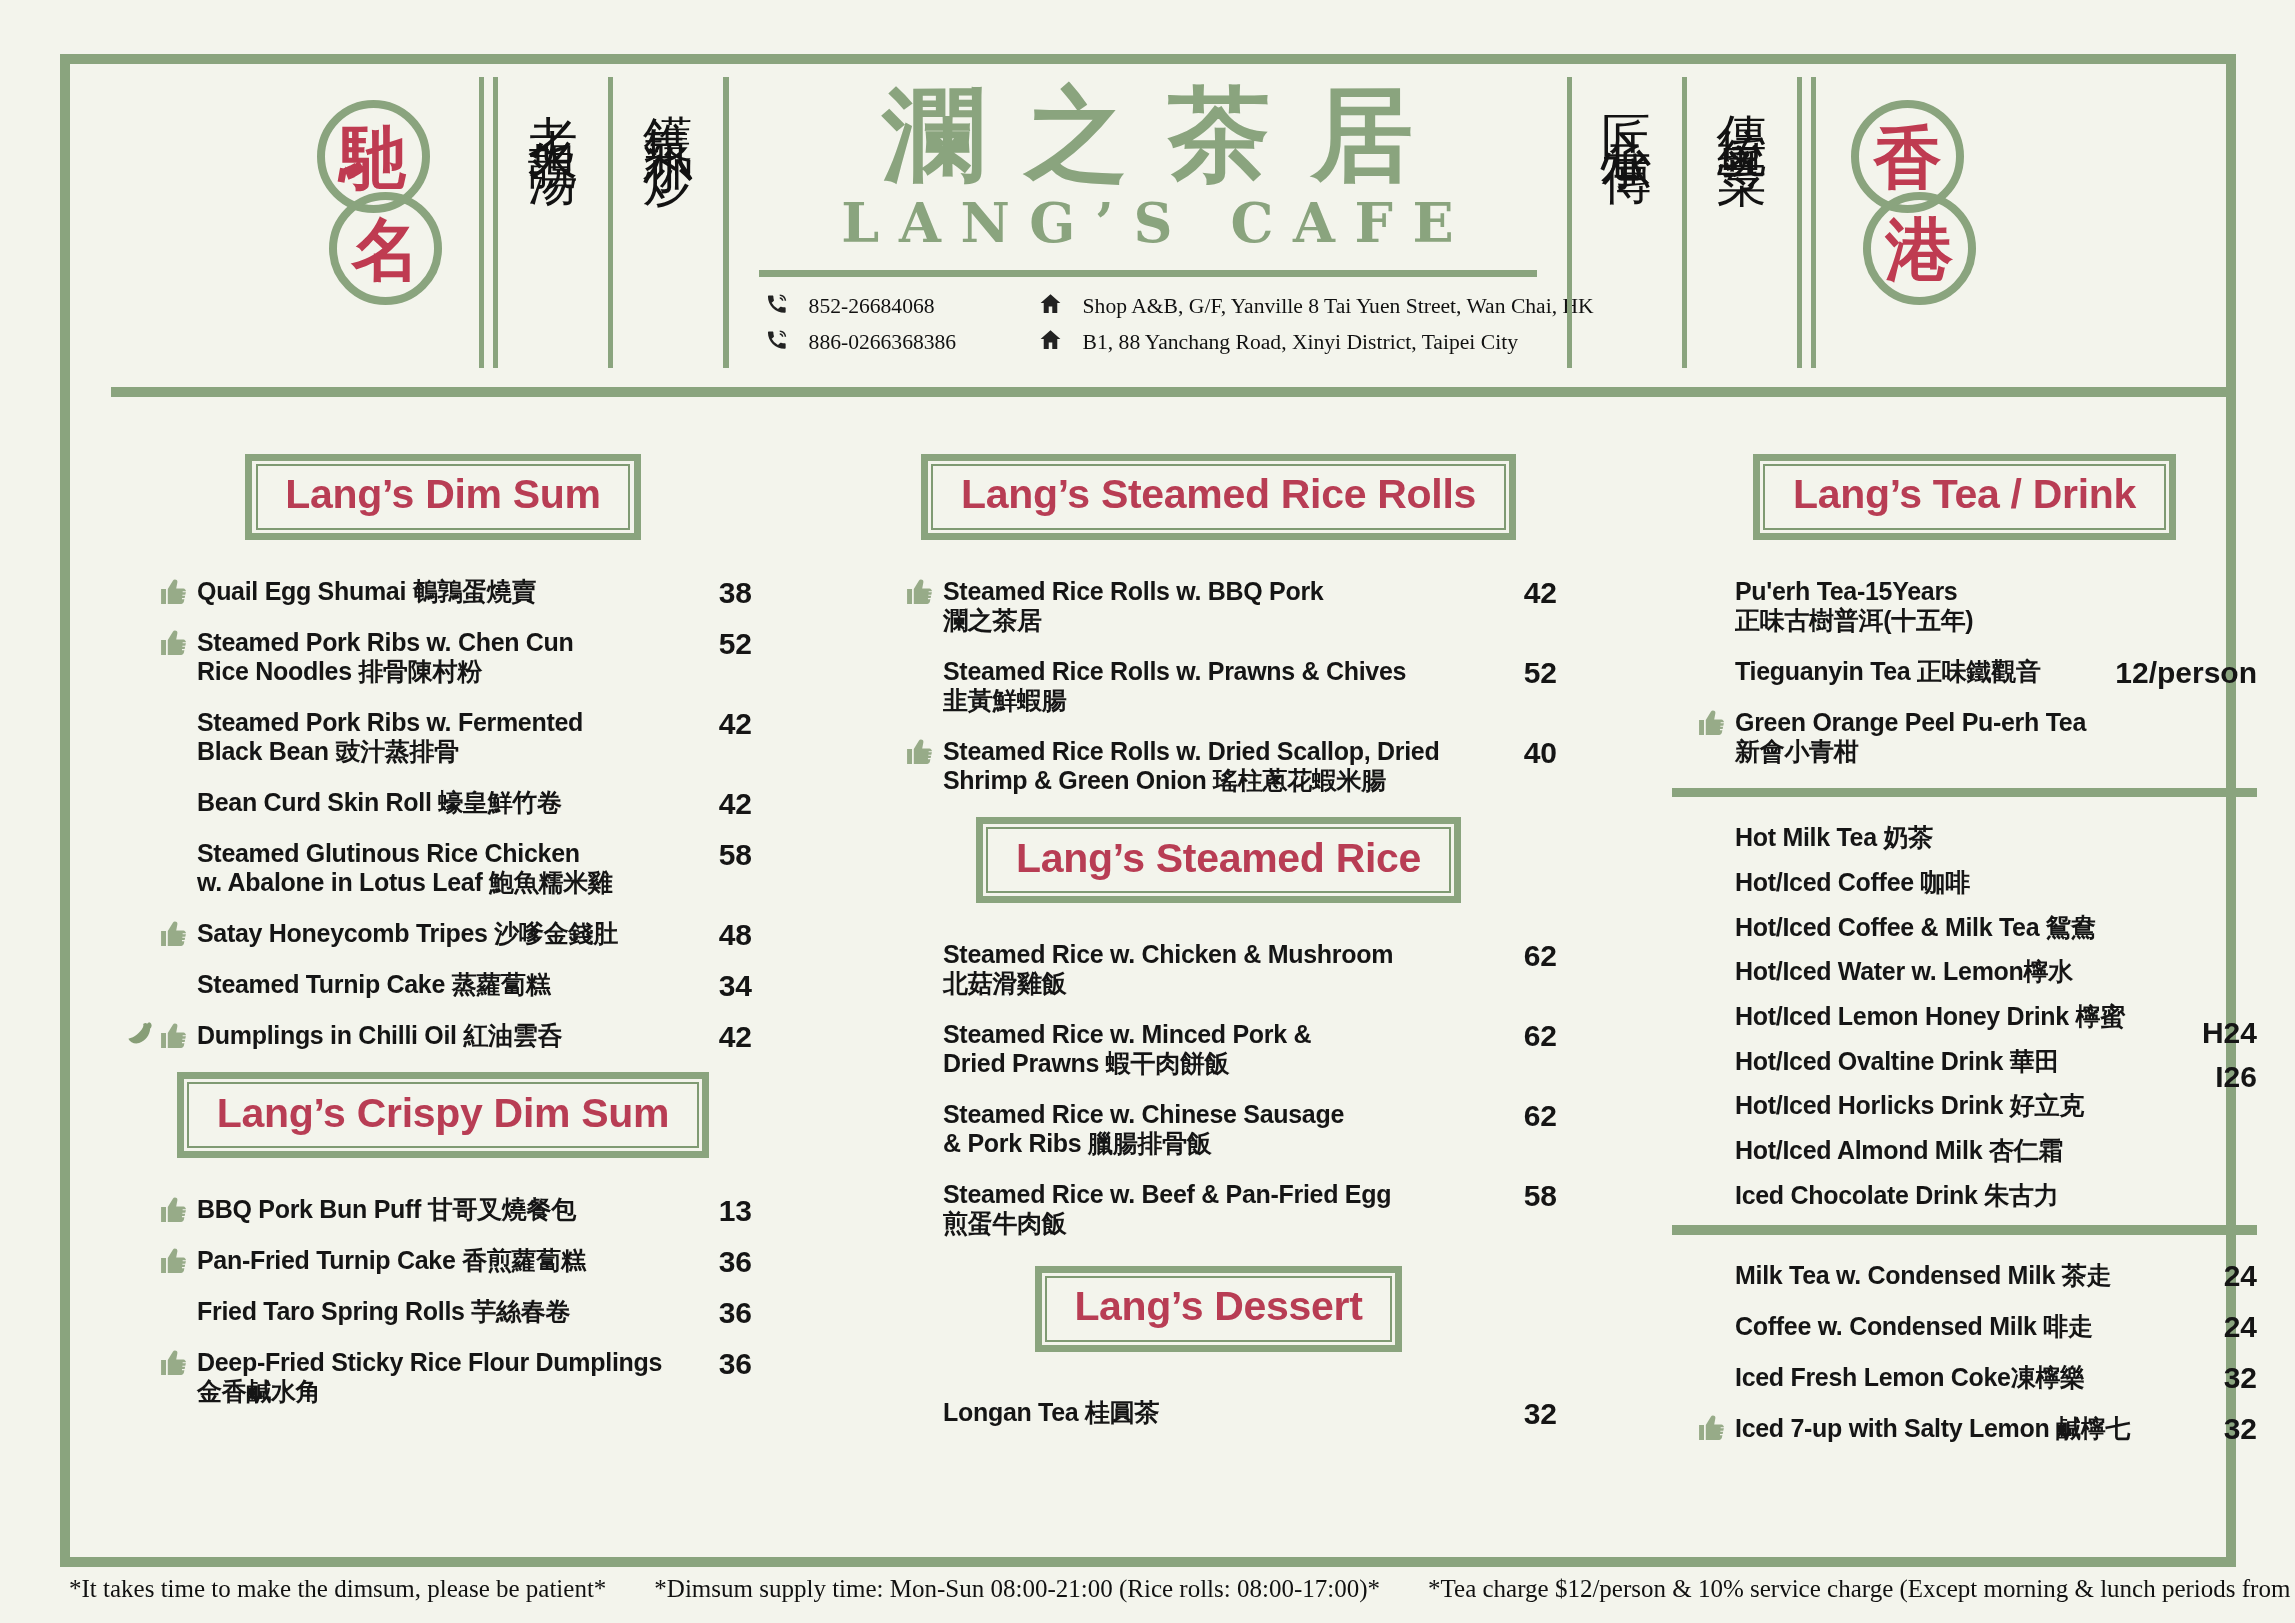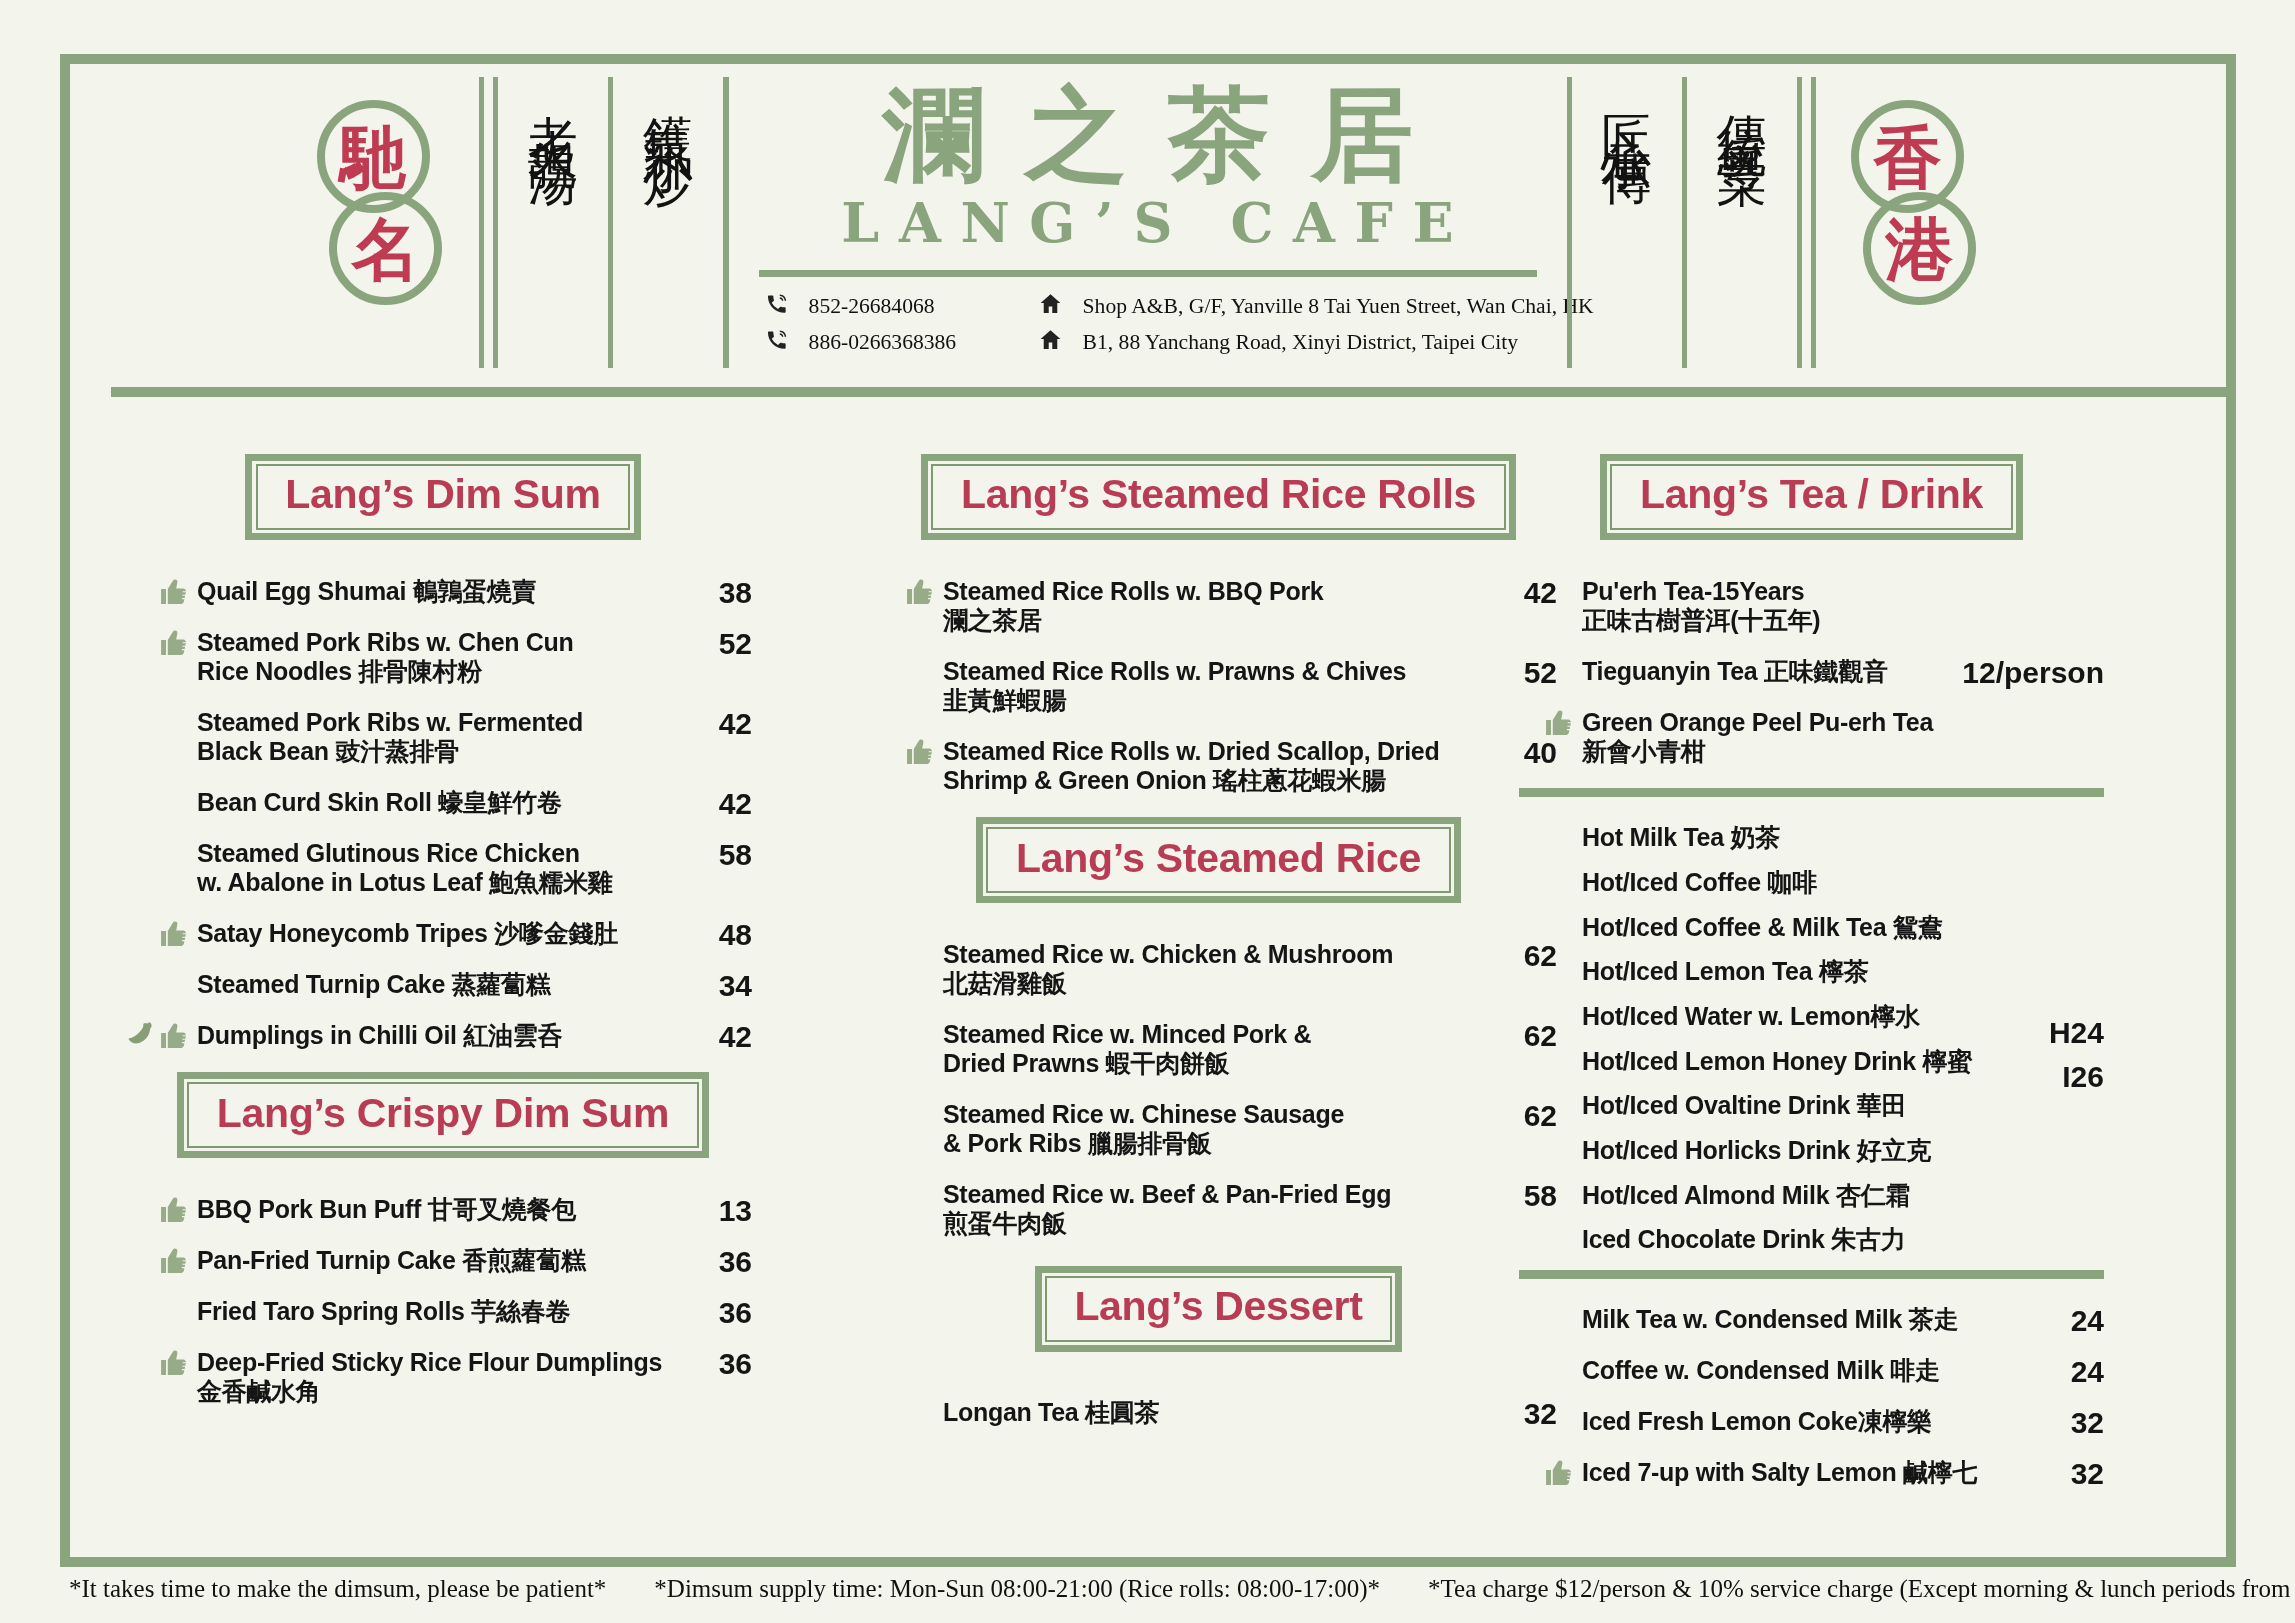--- a/index.html
+++ b/index.html
@@ -63,21 +63,21 @@
     font-family:"Liberation Serif",serif;font-size:21.6px;color:#111;white-space:nowrap;
   }
   .contact-row .num{min-width:209px;display:inline-block;}
   .cicon{flex:none;}
   
   .header-divider{position:absolute;left:111px;top:387px;width:2116px;height:9.8px;background:var(--green);}
   
   .col{position:absolute;top:454px;}
   .col-1{left:134px;width:618px;}
   .col-2{left:880px;width:677px;}
-  .col-3{left:1519px;width:585px;}
+  .col-3{left:1672px;width:585px;}
   
   .sec-box{width:max-content;margin:0 auto 37px;border:7.2px solid var(--green);padding:3.3px;}
   .sec-box .inner{border:2.6px solid var(--green-line);padding:5.2px 27.5px 9.2px;}
   .sec-title{
     font-size:41px;font-weight:bold;color:var(--red);letter-spacing:-0.3px;
     white-space:nowrap;line-height:1.15;
   }
   
   .items{display:block;}
   .item{position:relative;margin:0 0 22px 63px;padding-right:98px;}
@@ -424,23 +424,20 @@
           <div class="item">
             <div class="l">Hot Milk Tea 奶茶</div>
           </div>
           <div class="item">
             <div class="l">Hot/Iced Coffee 咖啡</div>
           </div>
           <div class="item">
             <div class="l">Hot/Iced Coffee &amp; Milk Tea 鴛鴦</div>
           </div>
           <div class="item">
-            <div class="l">Hot/Iced Lemon Tea 檸茶</div>
-          </div>
-          <div class="item">
             <div class="l">Hot/Iced Water w. Lemon檸水</div>
           </div>
           <div class="item">
             <div class="l">Hot/Iced Lemon Honey Drink 檸蜜</div>
           </div>
           <div class="item">
             <div class="l">Hot/Iced Ovaltine Drink 華田</div>
           </div>
           <div class="item">
             <div class="l">Hot/Iced Horlicks Drink 好立克</div>

